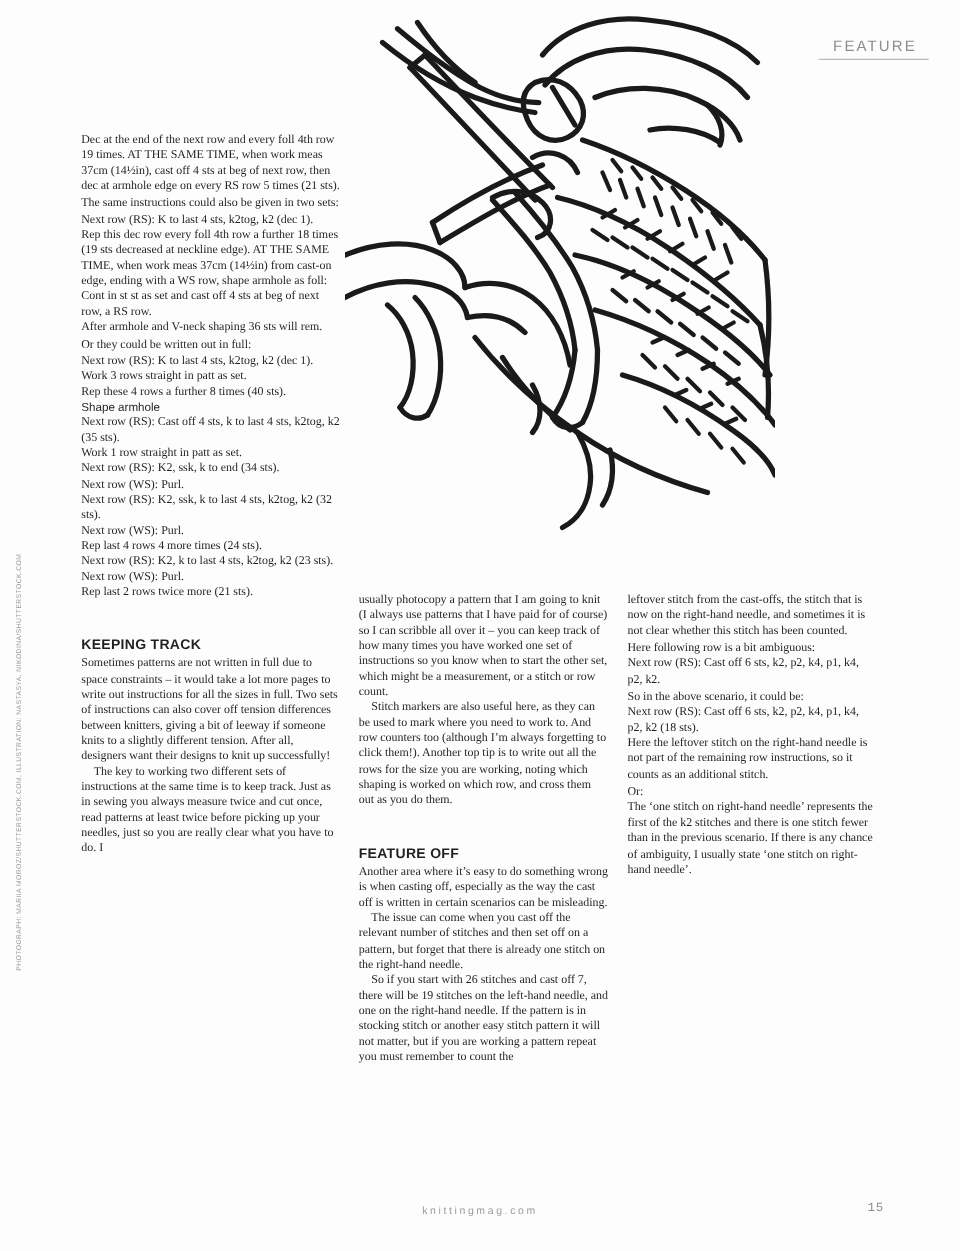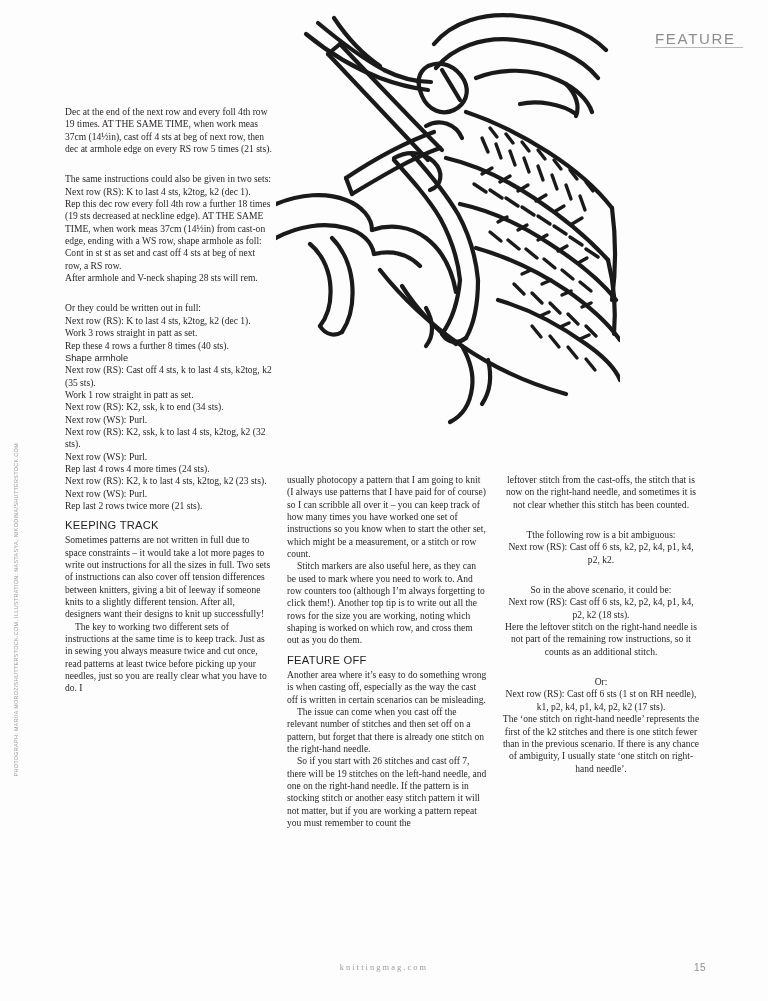--- a/index.html
+++ b/index.html
@@ -22,24 +22,24 @@
     background: #fdfdfd;
   }
 
   
   .header-feature {
     position: absolute;
     top: 30px;
     left: 655px;
     width: 90px;
     font-family: "Liberation Sans", sans-serif;
-    font-size: 15px;
+    font-size: 12px;
     letter-spacing: 1.7px;
     color: #8d8d8d;
-    text-align: left;
+    text-align: center;
   }
   .header-rule {
     position: absolute;
     top: 47px;
     left: 655px;
     width: 88px;
     height: 1px;
     background: #b9b9b9;
   }
 
@@ -78,67 +78,67 @@
     position: absolute;
     font-size: 9.55px;
     line-height: 12.35px;
     text-align: left;
     color: #231f20;
   }
   .col p {
     margin: 0;
   }
   .col p.gap {
-    margin-top: 18px;
+    margin-top: 2px;
   }
   .col p.indent {
     text-indent: 10px;
   }
   b, .bold {
     font-weight: normal;
   }
 
   .col-1 { left: 65px;  top: 106px; width: 208px; }
   .col-2 { left: 287px; top: 474px; width: 200px; }
-  .col-3 { left: 502px; top: 474px; width: 198px; text-align: center; }
+  .col-3 { left: 502px; top: 474px; width: 198px; }
 
   .sec-head {
     font-family: "Liberation Sans", sans-serif;
-    font-weight: normal;
+    font-weight: bold;
     font-size: 11.2px;
     letter-spacing: 0.25px;
     line-height: 14px;
-    margin-top: 6px;
+    margin-top: 29px;
     margin-bottom: 2px;
     color: #231f20;
   }
   .sub-head {
     font-family: "Liberation Sans", sans-serif;
     font-weight: bold;
     font-size: 9.3px;
     line-height: 12.35px;
   }
 
   
   .footer-site {
     position: absolute;
     left: 0;
     right: 0;
     top: 963px;
     text-align: center;
-    font-family: Liberation Serif, serif;
+    font-family: Liberation Sans, sans-serif;
     font-size: 8.4px;
     letter-spacing: 2.1px;
     color: #9b9b9b;
   }
   .footer-page {
     position: absolute;
     left: 694px;
     top: 962px;
-    font-family: Liberation Sans, sans-serif;
+    font-family: Liberation Mono, monospace;
     font-size: 10px;
     color: #8e8e8e;
     letter-spacing: 0.5px;
   }
 </style>
 </head>
 <body>
 
 <div class="page">
 
@@ -272,21 +272,21 @@
 
   <div class="credit">PHOTOGRAPH: MARIIA MOROZ/SHUTTERSTOCK.COM, ILLUSTRATION: NASTASYA, NIKODINA/SHUTTERSTOCK.COM</div>
 
   <div class="col col-1">
     <div id="col1-blocks">
         <p><span>Dec at the end of the next row and every foll 4th row 19 times. AT THE SAME TIME, </span><b>when work meas </b><span>37cm (14½in), cast off 4 sts at beg of next row, then dec at armhole edge on every RS row 5 times (21 sts).</span></p>
         <p class="gap"><span>The same instructions could also be given in two sets:</span></p>
         <p><b>Next row (RS): </b><span>K to last 4 sts, k2tog, k2 (dec 1).</span></p>
         <p><span>Rep this dec row every foll 4th row a further 18 times (19 sts decreased at neckline edge). AT THE SAME TIME, when work meas 37cm (14½in) from cast-on edge, ending with a WS row, shape armhole as foll:</span></p>
         <p><span>Cont in st st as set and cast off 4 sts at beg of next row, a RS row.</span></p>
-        <p><span>After armhole and V-neck shaping 28 sts will rem.</span></p>
+        <p><span>After armhole and V-neck shaping 36 sts will rem.</span></p>
         <p class="gap"><span>Or they could be written out in full:</span></p>
         <p><b>Next row (RS): </b><span>K to last 4 sts, k2tog, k2 (dec 1).</span></p>
         <p><span>Work 3 rows straight in patt as set.</span></p>
         <p><span>Rep these 4 rows a further 8 times (40 sts).</span></p>
         <p class="sub-head"><b>Shape armhole</b></p>
         <p><b>Next row (RS): </b><span>Cast off 4 sts, k to last 4 sts, k2tog, k2 (35 sts).</span></p>
         <p><span>Work 1 row straight in patt as set.</span></p>
         <p><b>Next row (RS): </b><span>K2, ssk, k to end (34 sts).</span></p>
         <p><b>Next row (WS): </b><span>Purl.</span></p>
         <p><b>Next row (RS): </b><span>K2, ssk, k to last 4 sts, k2tog, k2 (32 sts).</span></p>
@@ -312,27 +312,26 @@
     <div id="col2-section">
         <p>Another area where it’s easy to do something wrong is when casting off, especially as the way the cast off is written in certain scenarios can be misleading.</p>
         <p class="indent">The issue can come when you cast off the relevant number of stitches and then set off on a pattern, but forget that there is already one stitch on the right-hand needle.</p>
         <p class="indent">So if you start with 26 stitches and cast off 7, there will be 19 stitches on the left-hand needle, and one on the right-hand needle. If the pattern is in stocking stitch or another easy stitch pattern it will not matter, but if you are working a pattern repeat you must remember to count the</p>
       </div>
   </div>
 
   <div class="col col-3">
     <div id="col3-blocks">
         <p><span>leftover stitch from the cast-offs, the stitch that is now on the right-hand needle, and sometimes it is not clear whether this stitch has been counted.</span></p>
-        <p class="gap"><span>Tthe following row is a bit ambiguous:</span></p>
+        <p class="gap"><span>Here following row is a bit ambiguous:</span></p>
         <p><b>Next row (RS): </b><span>Cast off 6 sts, k2, p2, k4, p1, k4, p2, k2.</span></p>
         <p class="gap"><span>So in the above scenario, it could be:</span></p>
         <p><b>Next row (RS): </b><span>Cast off 6 sts, k2, p2, k4, p1, k4, p2, k2 (18 sts).</span></p>
         <p><span>Here the leftover stitch on the right-hand needle is not part of the remaining row instructions, so it counts as an additional stitch.</span></p>
         <p class="gap"><span>Or:</span></p>
-        <p><b>Next row (RS): </b><span>Cast off 6 sts (1 st on RH needle), k1, p2, k4, p1, k4, p2, k2 (17 sts).</span></p>
         <p><span>The ‘one stitch on right-hand needle’ represents the first of the k2 stitches and there is one stitch fewer than in the previous scenario. If there is any chance of ambiguity, I usually state ‘one stitch on right-hand needle’.</span></p>
       </div>
   </div>
 
   <div class="footer-site">knittingmag.com</div>
   <div class="footer-page">15</div>
 
 </div>
 
 </body></html>

